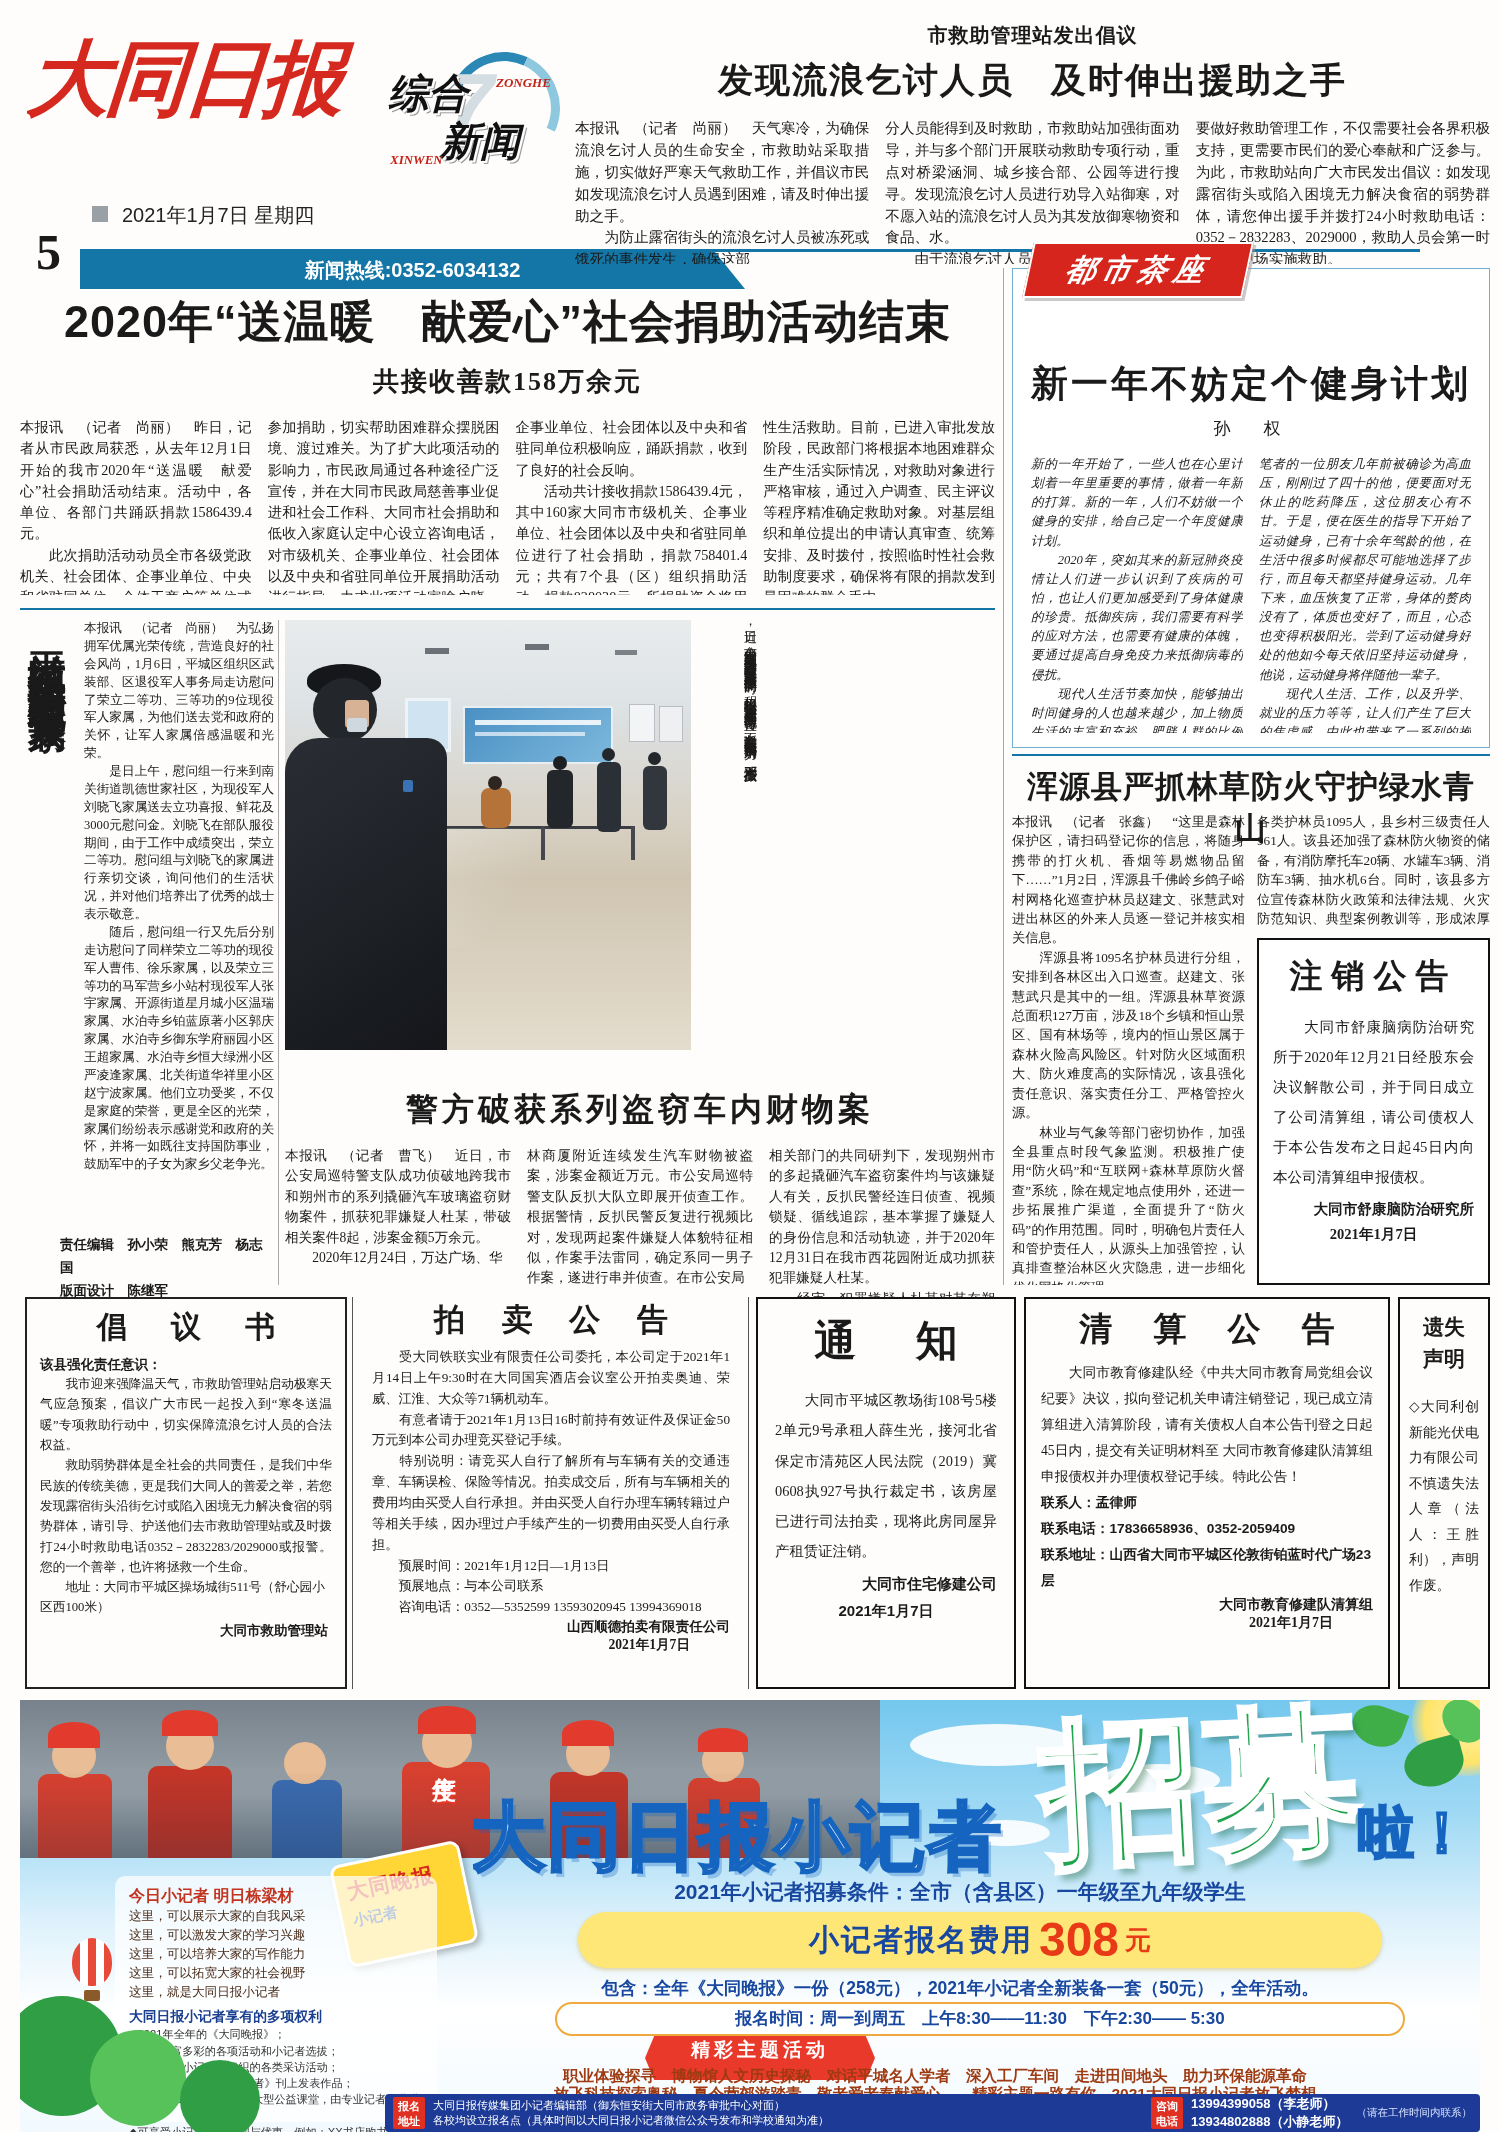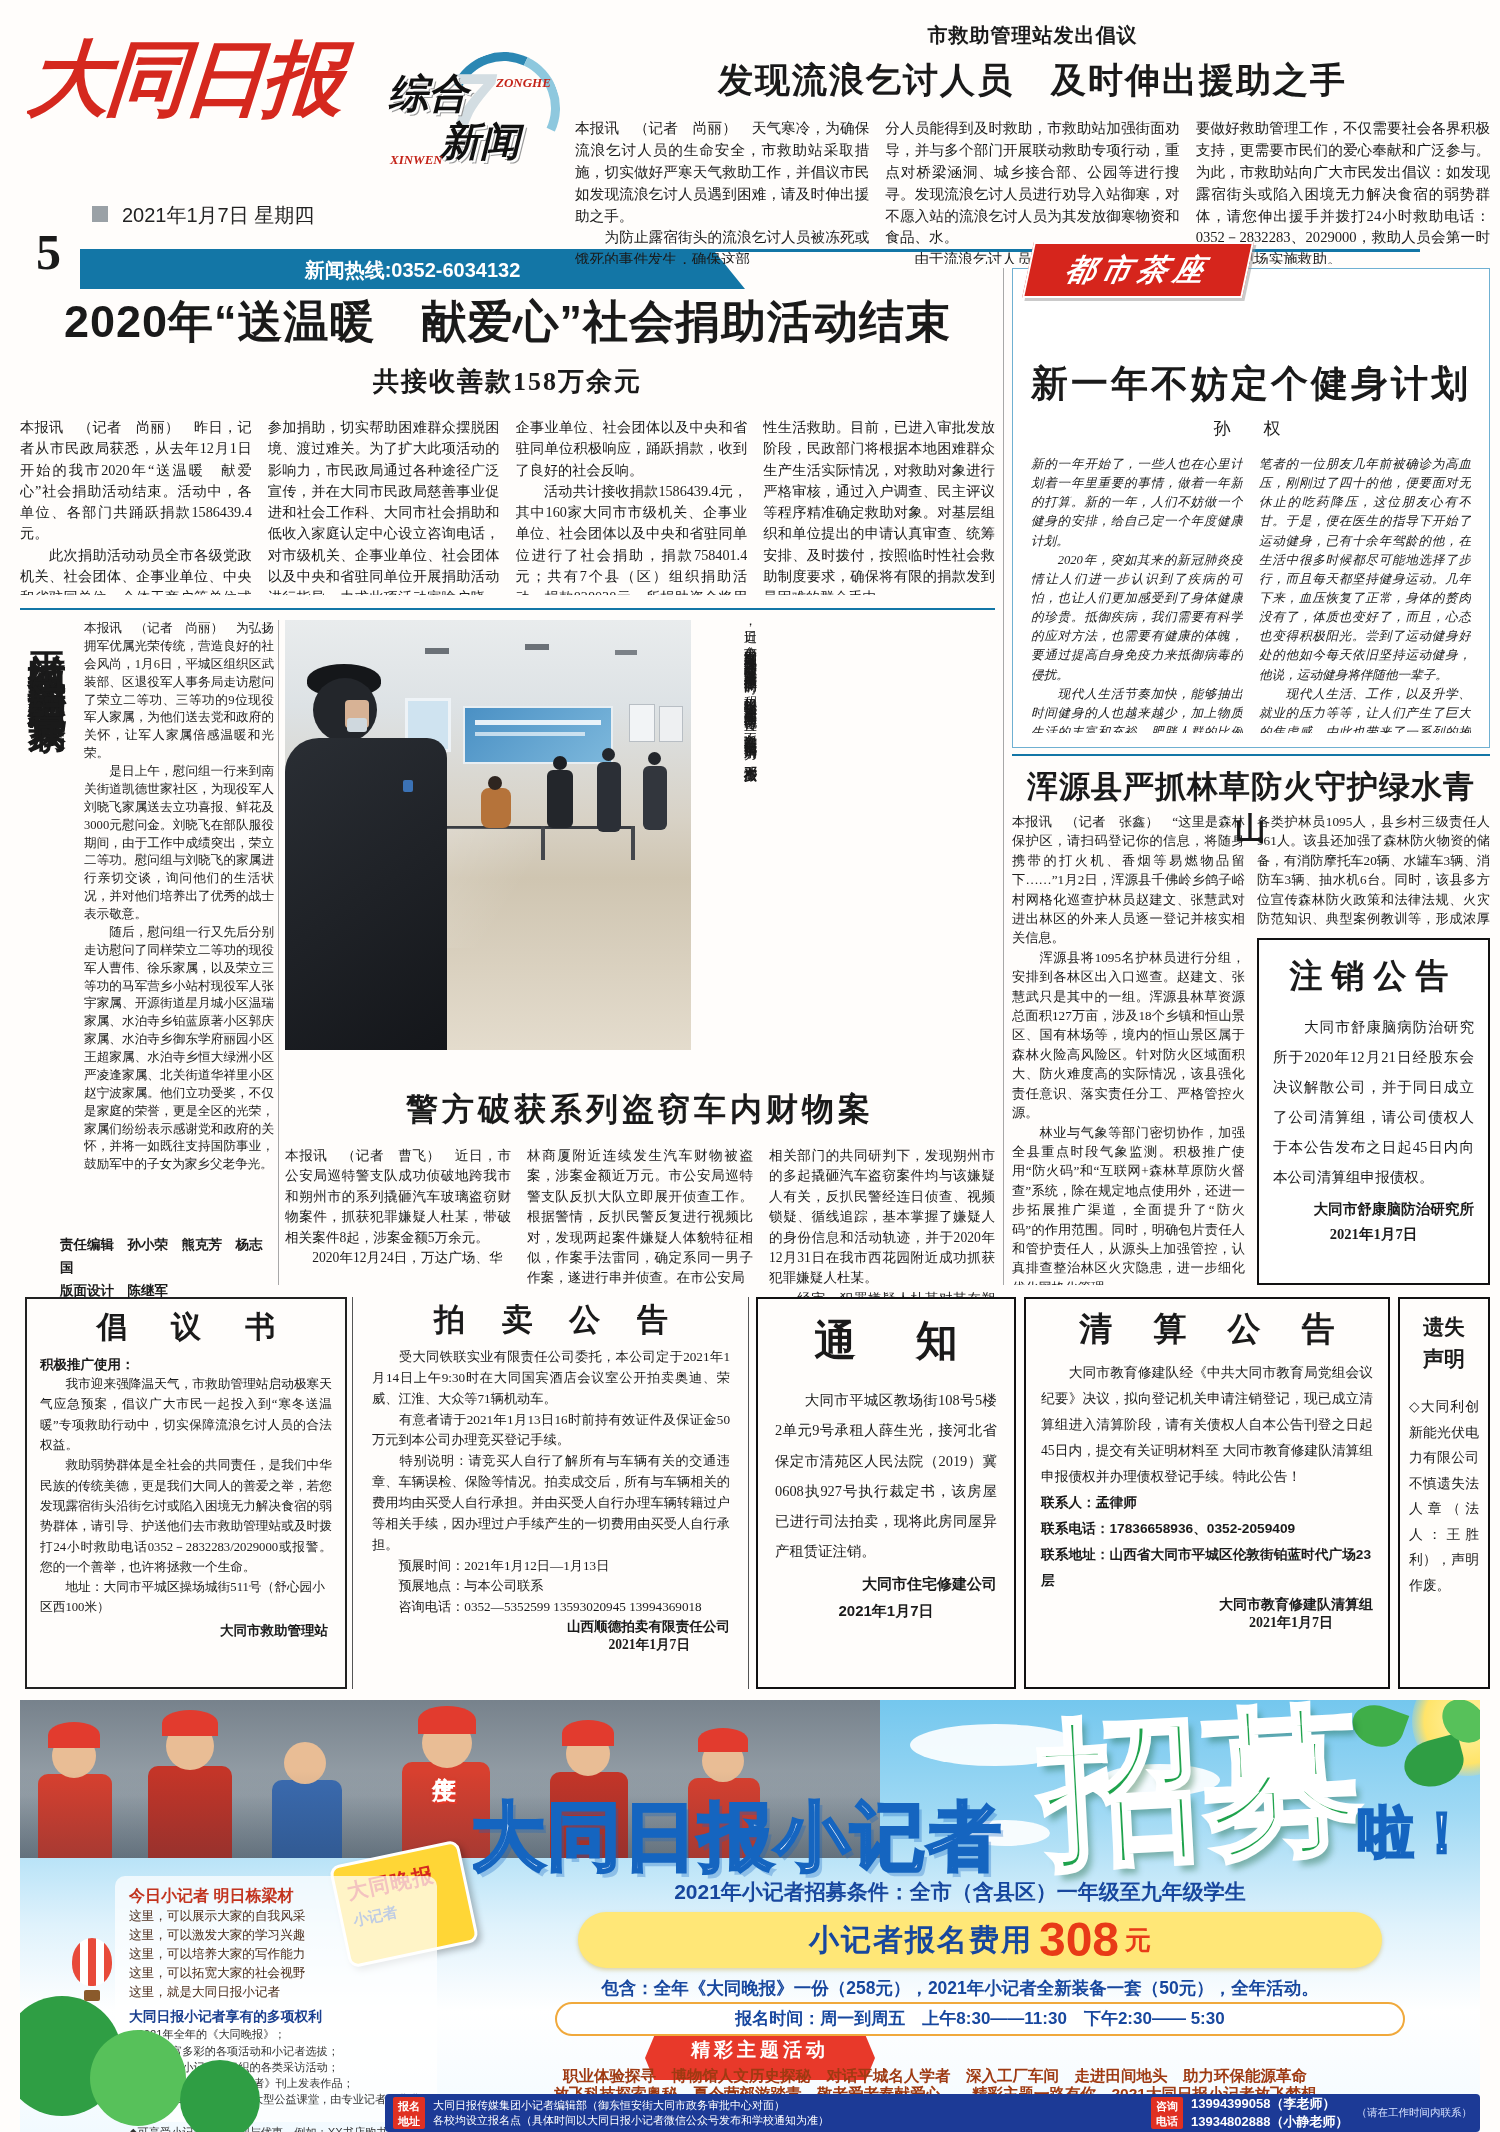--- a/index.html
+++ b/index.html
@@ -308,21 +308,21 @@
 
   <div id="cancel-box" class="abs">
     <div id="cancel-title" class="sans">注销公告</div>
     <div id="cancel-body" class="justify">　　大同市舒康脑病防治研究所于2020年12月21日经股东会决议解散公司，并于同日成立了公司清算组，请公司债权人于本公告发布之日起45日内向本公司清算组申报债权。</div>
     <div id="cancel-signer">大同市舒康脑防治研究所</div>
     <div id="cancel-date">2021年1月7日</div>
   </div>
 
   <div id="prop-box" class="abs">
     <div id="prop-title" class="notice-title sans">倡 议 书</div>
-    <div id="prop-salut" class="sans">积极推广使用：</div>
+    <div id="prop-salut" class="sans">该县强化责任意识：</div>
     <div id="prop-body" class="justify prelines">　　我市迎来强降温天气，市救助管理站启动极寒天气应急预案，倡议广大市民一起投入到“寒冬送温暖”专项救助行动中，切实保障流浪乞讨人员的合法权益。
 　　救助弱势群体是全社会的共同责任，是我们中华民族的传统美德，更是我们大同人的善爱之举，若您发现露宿街头沿街乞讨或陷入困境无力解决食宿的弱势群体，请引导、护送他们去市救助管理站或及时拨打24小时救助电话0352－2832283/2029000或报警。您的一个善举，也许将拯救一个生命。</div>
     <div id="prop-addr">　　地址：大同市平城区操场城街511号（舒心园小区西100米）</div>
     <div id="prop-signer">大同市救助管理站</div>
   </div>
   <div class="nvline" style="left:352px;"></div>
 
   <div id="auction" class="abs">
     <div id="auction-title" class="notice-title sans">拍 卖 公 告</div>
     <div id="auction-body" class="justify prelines">　　受大同铁联实业有限责任公司委托，本公司定于2021年1月14日上午9:30时在大同国宾酒店会议室公开拍卖奥迪、荣威、江淮、大众等71辆机动车。

